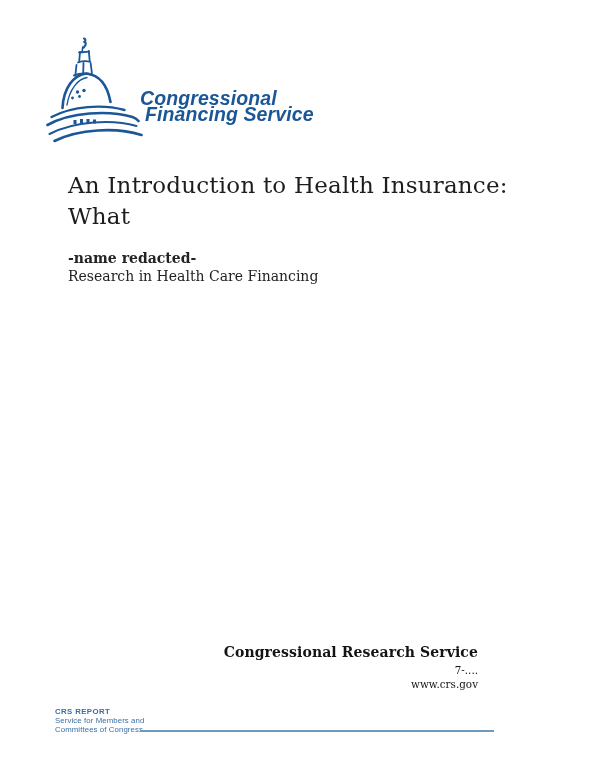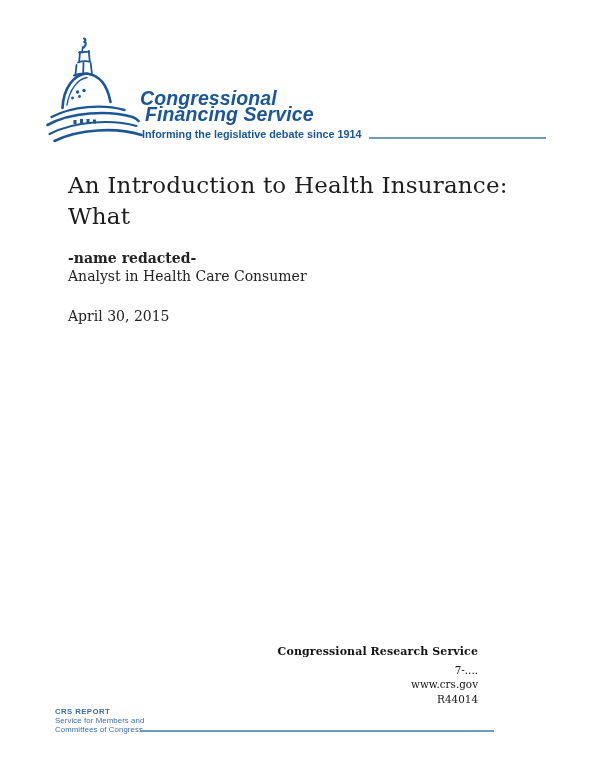--- a/index.html
+++ b/index.html
@@ -58,21 +58,21 @@
   }
   .author .name { font-weight:bold; }
   .author .date { margin-top:22px; }
 
   
   .footer-right {
     position:absolute; right:70px; top:644px;
     text-align:right; color:#141414;
   }
   .footer-right .org {
-    font-weight:bold; font-size:11px; line-height:16px;
+    font-weight:bold; font-size:14px; line-height:16px;
     margin-bottom:3px; letter-spacing:0.1px;
   }
   .footer-right .fr-line { font-size:10.4px; line-height:14.3px; }
 
   
   .footer-left {
     position:absolute; left:55px; top:707px;
     font-family:"Liberation Sans","DejaVu Sans",sans-serif;
     font-size:7.8px; line-height:9.2px;
     color:#3a6fa5; letter-spacing:0.1px;
@@ -116,40 +116,34 @@
         <rect x="46.5" y="83.5" width="3" height="4"></rect>
       </g>
     </g>
   </svg>
 
   <div class="logo-text">
     <div class="l1">Congressional</div>
     <div class="l2">Financing Service</div>
   </div>
 
-  <div class="tagline-row">
-    <span class="tagline">Informing the legislative debate since 1914</span>
-    <span class="tagline-rule"></span>
-  </div>
 
   <div class="title">
     <div>An Introduction to Health Insurance: What</div>
   </div>
 
   <div class="author">
     <div class="name">-name redacted-</div>
-    <div class="role">Analyst in Health Care Consumer</div>
-    <div class="date">April 30, 2015</div>
+    <div class="role">Research in Health Care Financing</div>
   </div>
 
   <div class="footer-right">
     <div class="org">Congressional Research Service</div>
     <div class="fr-line">7-....</div>
     <div class="fr-line">www.crs.gov</div>
-    <div class="fr-line">R44014</div>
   </div>
 
   <div class="footer-left">
     <div class="fl1">CRS REPORT</div>
     <div>Service for Members and</div>
     <div>Committees of Congress</div>
   </div>
 
   <div class="footer-rule"></div>
 

